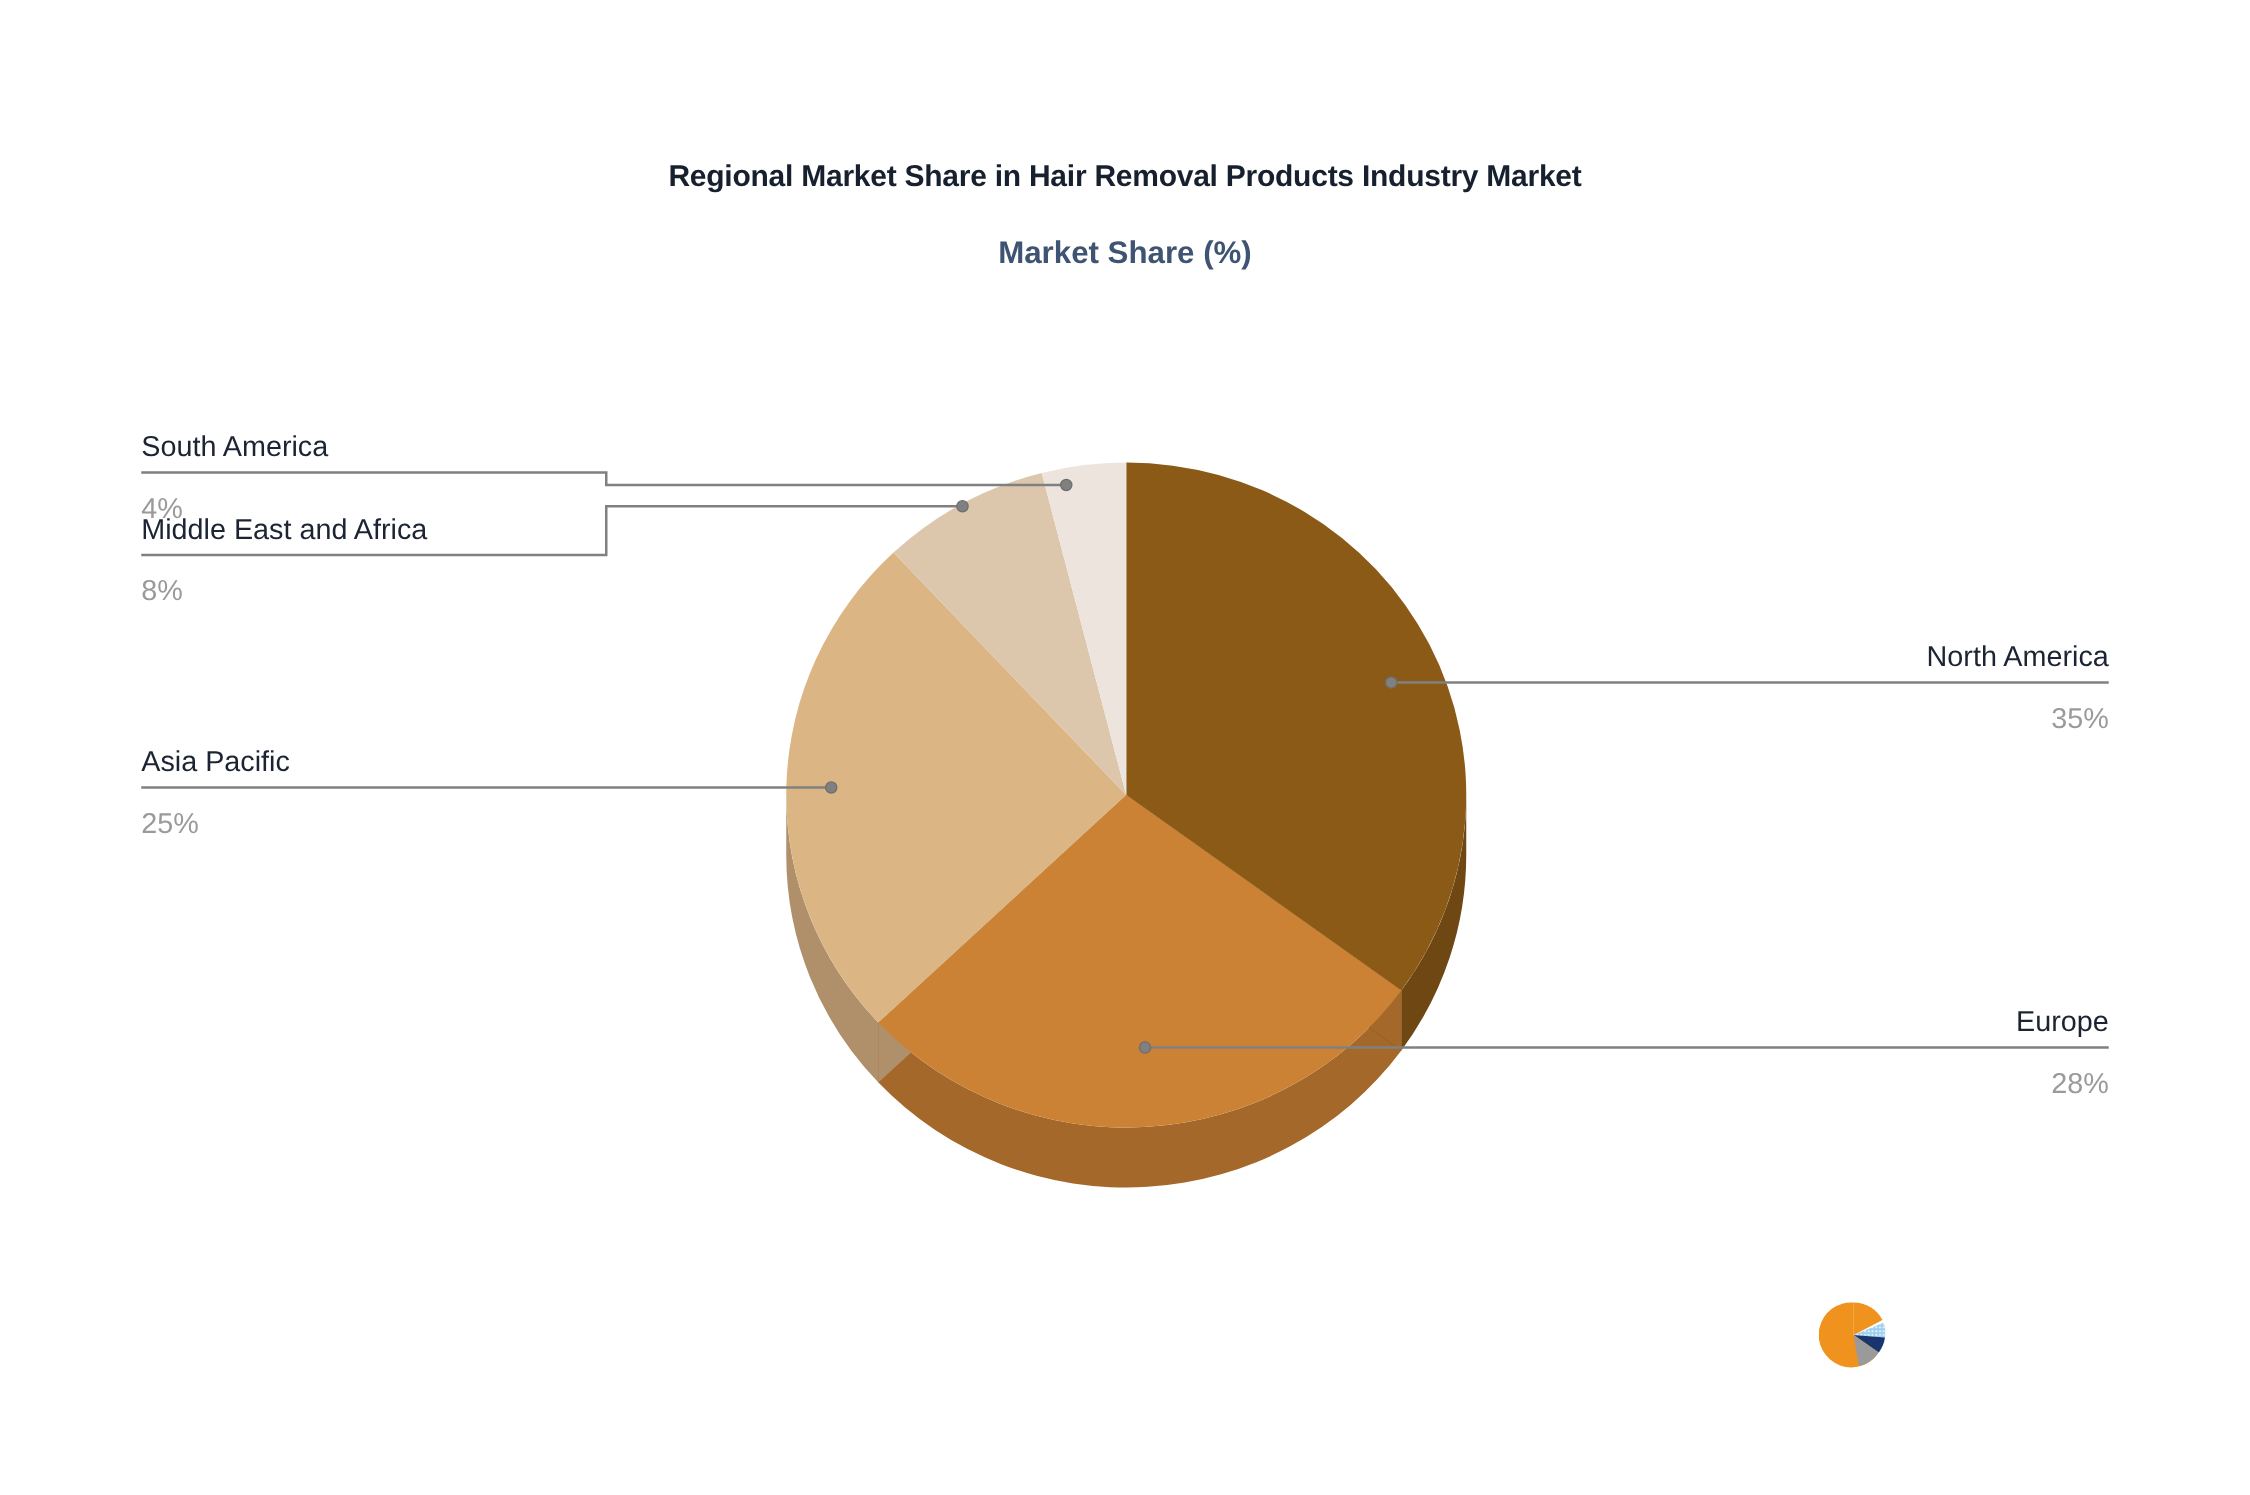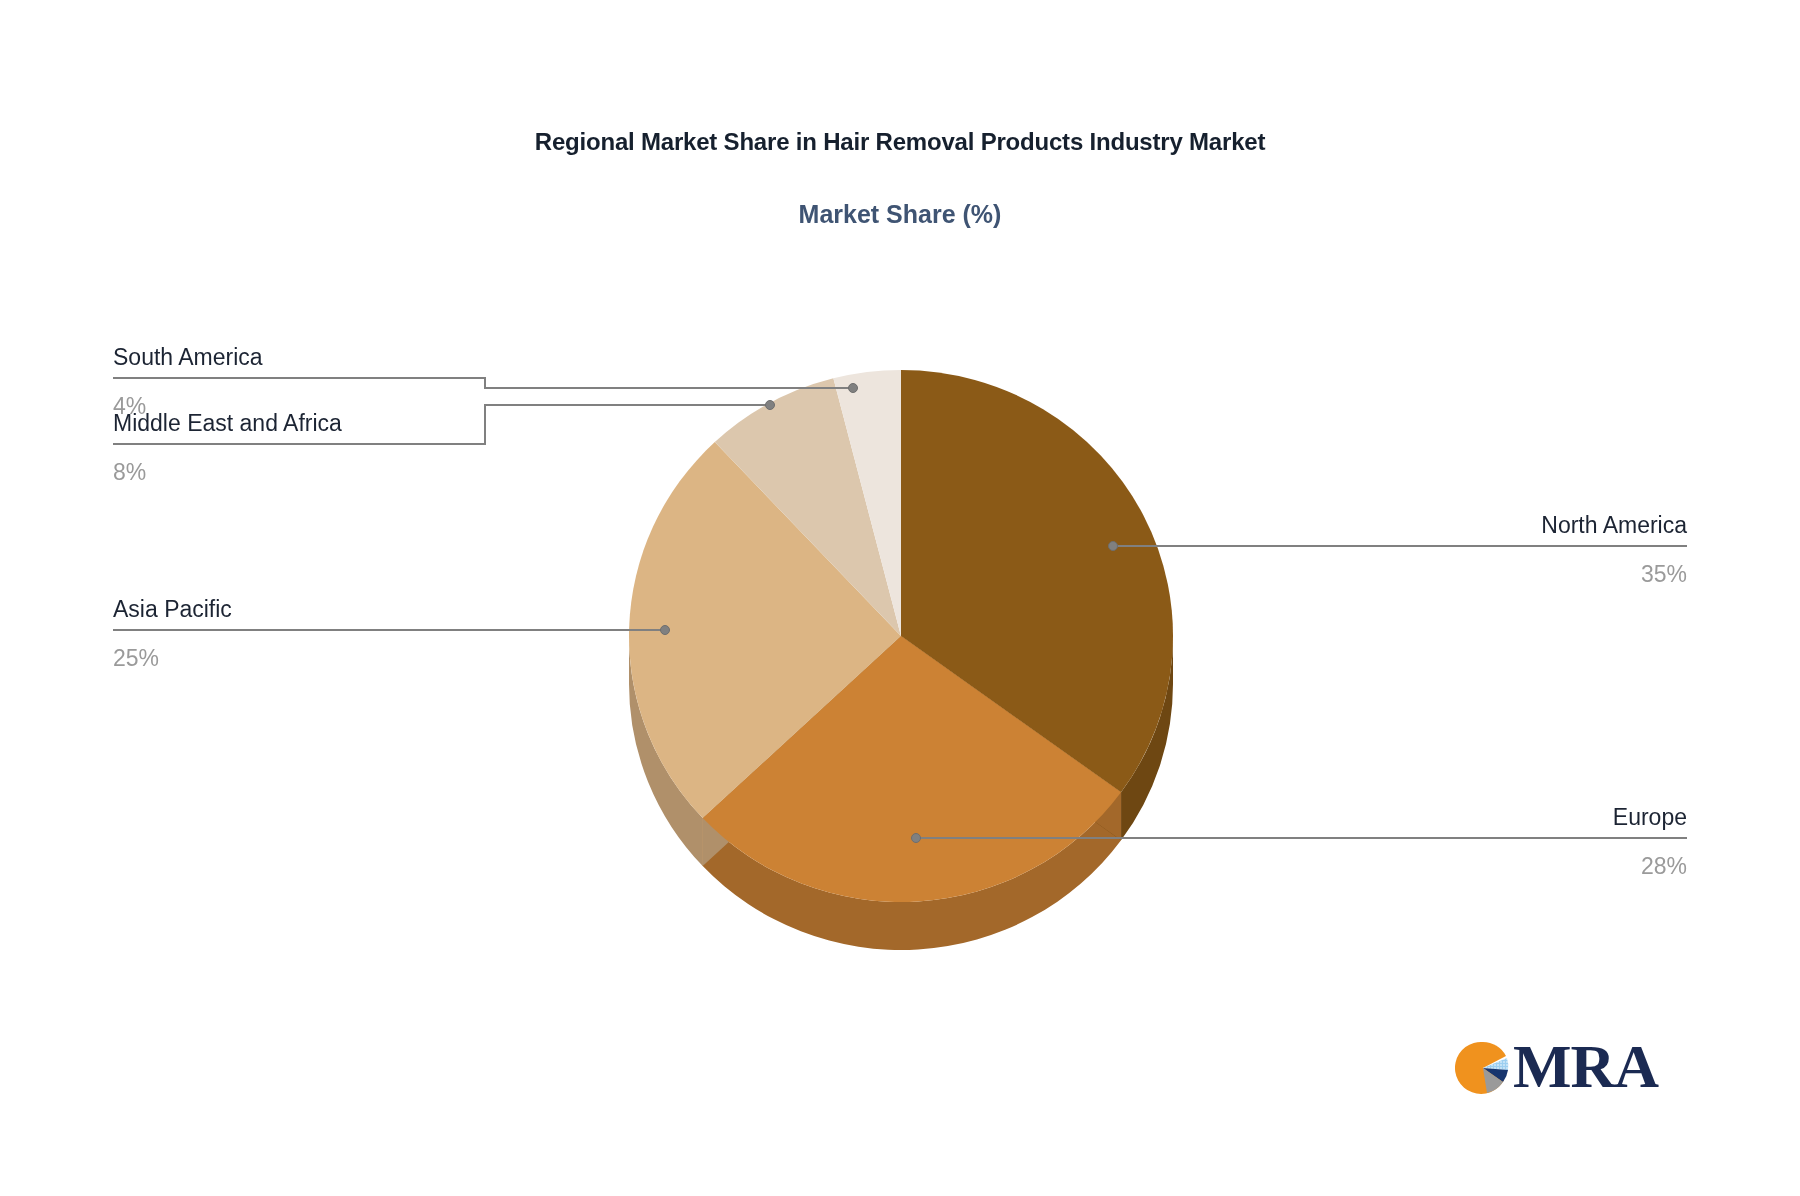--- a/index.html
+++ b/index.html
@@ -25,21 +25,20 @@
     letter-spacing:-0.2px;
   }
   .subtitle{
     position:absolute;
     left:0;right:0;
     top:188px;
     text-align:center;
     font-size:25px;
     font-weight:bold;
     color:#3f5473;
-    margin-top:12px;
   }
   #chart-svg{
     position:absolute;
     left:0;top:0;
     width:1800px;height:1196px;
   }
   .lbl-name{
     font-family:"Liberation Sans", sans-serif;
     font-size:23px;
     fill:#1c2433;
@@ -134,16 +133,15 @@
           <rect width="3" height="3" fill="#9DCFF0"></rect>
           <circle cx="1" cy="1" r="0.75" fill="#ffffff"></circle>
         </pattern>
       </defs>
       <path d="M28 28 L28 2 A26 26 0 1 0 49 40 Z" fill="#F0921E"></path>
       <path d="M28 28 L28 2 A26 26 0 0 1 51 16 Z" fill="#F0921E"></path>
       <path d="M28 28 L52 18 A26 26 0 0 1 53 30 Z" fill="url(#dots)"></path>
       <path d="M28 28 L53 30 A26 26 0 0 1 48 42 Z" fill="#17356E"></path>
       <path d="M28 28 L48 42 A26 26 0 0 1 32 53 Z" fill="#9A9A9A"></path>
     </svg>
-    <span class="word">MRA</span>
   </div>
 
 </div>
 
 </body></html>

